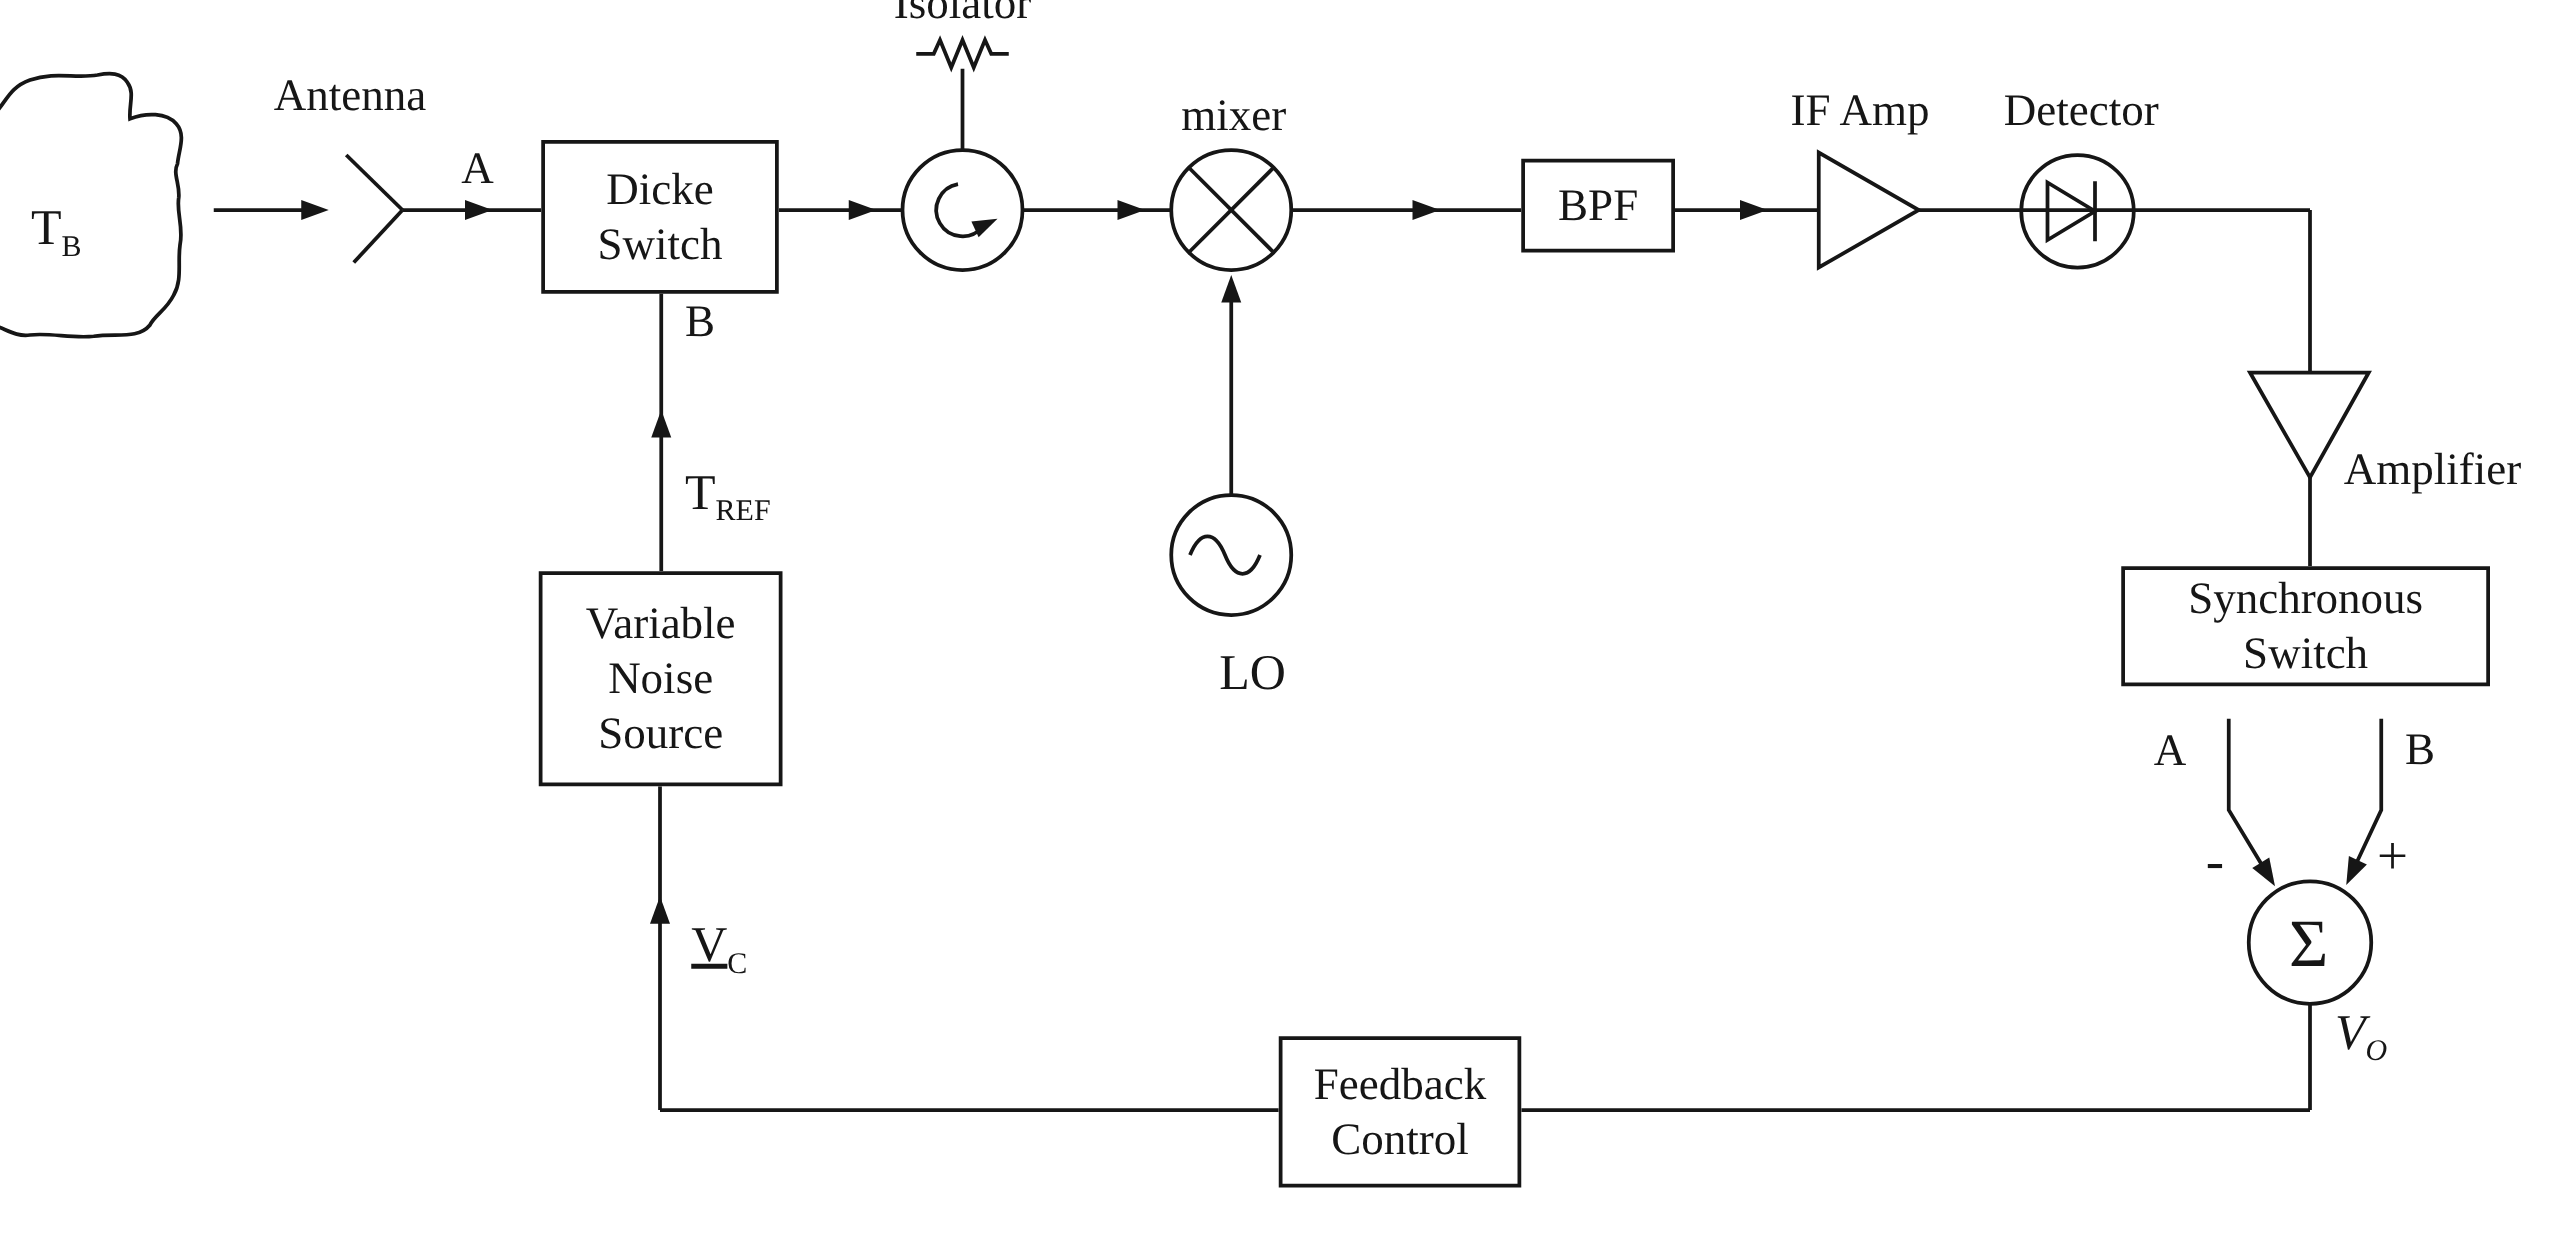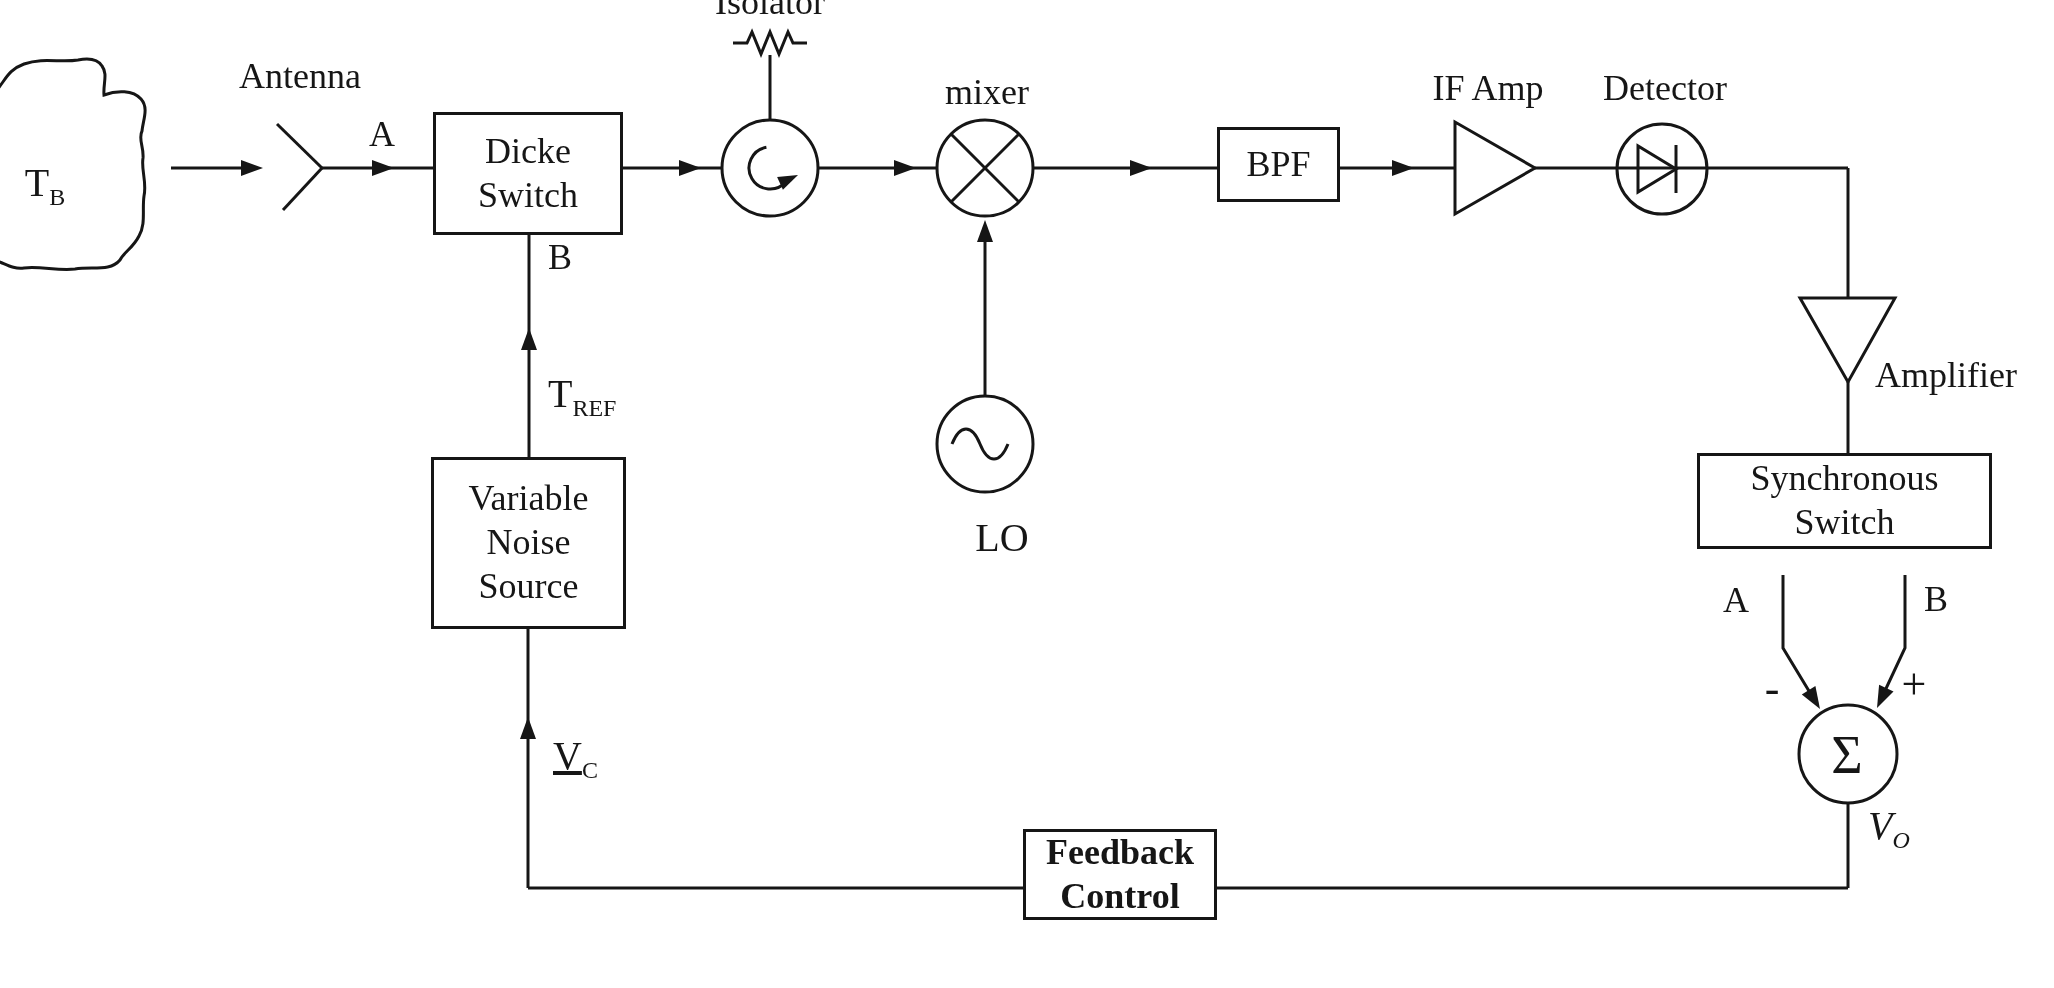--- a/index.html
+++ b/index.html
@@ -177,28 +177,28 @@
     <div>Variable</div>
     <div>Noise</div>
     <div>Source</div>
   </div>
 
   <div class="box" style="left:1697px;top:453px;width:295px;height:96px;">
     <div>Synchronous</div>
     <div>Switch</div>
   </div>
 
-  <div class="box" style="left:1023px;top:829px;width:194px;height:91px;font-weight:bold;">
+  <div class="box" style="left:1023px;top:829px;width:194px;height:121px;">
     <div>Feedback</div>
     <div>Control</div>
   </div>
 
   <div class="lbl cx" style="left:770px;top:-16px;">Isolator</div>
 
-  <div class="lbl ctr" style="left:280px;top:76px;margin-left:20px;">Antenna</div>
+  <div class="lbl ctr" style="left:280px;top:76px;">Antenna</div>
 
   <div class="lbl ctr" style="left:382px;top:134px;">A</div>
 
   <div class="lbl ctr sig" style="left:45px;top:186px;"><span>T</span><sub>B</sub></div>
 
   <div class="lbl ctr" style="left:560px;top:257px;">B</div>
 
   <div class="lbl sig" style="left:548px;top:374px;"><span>T</span><sub>REF</sub></div>
 
   <div class="lbl sig" style="left:553px;top:736px;text-decoration:underline;"><span>V</span><sub>C</sub></div>

